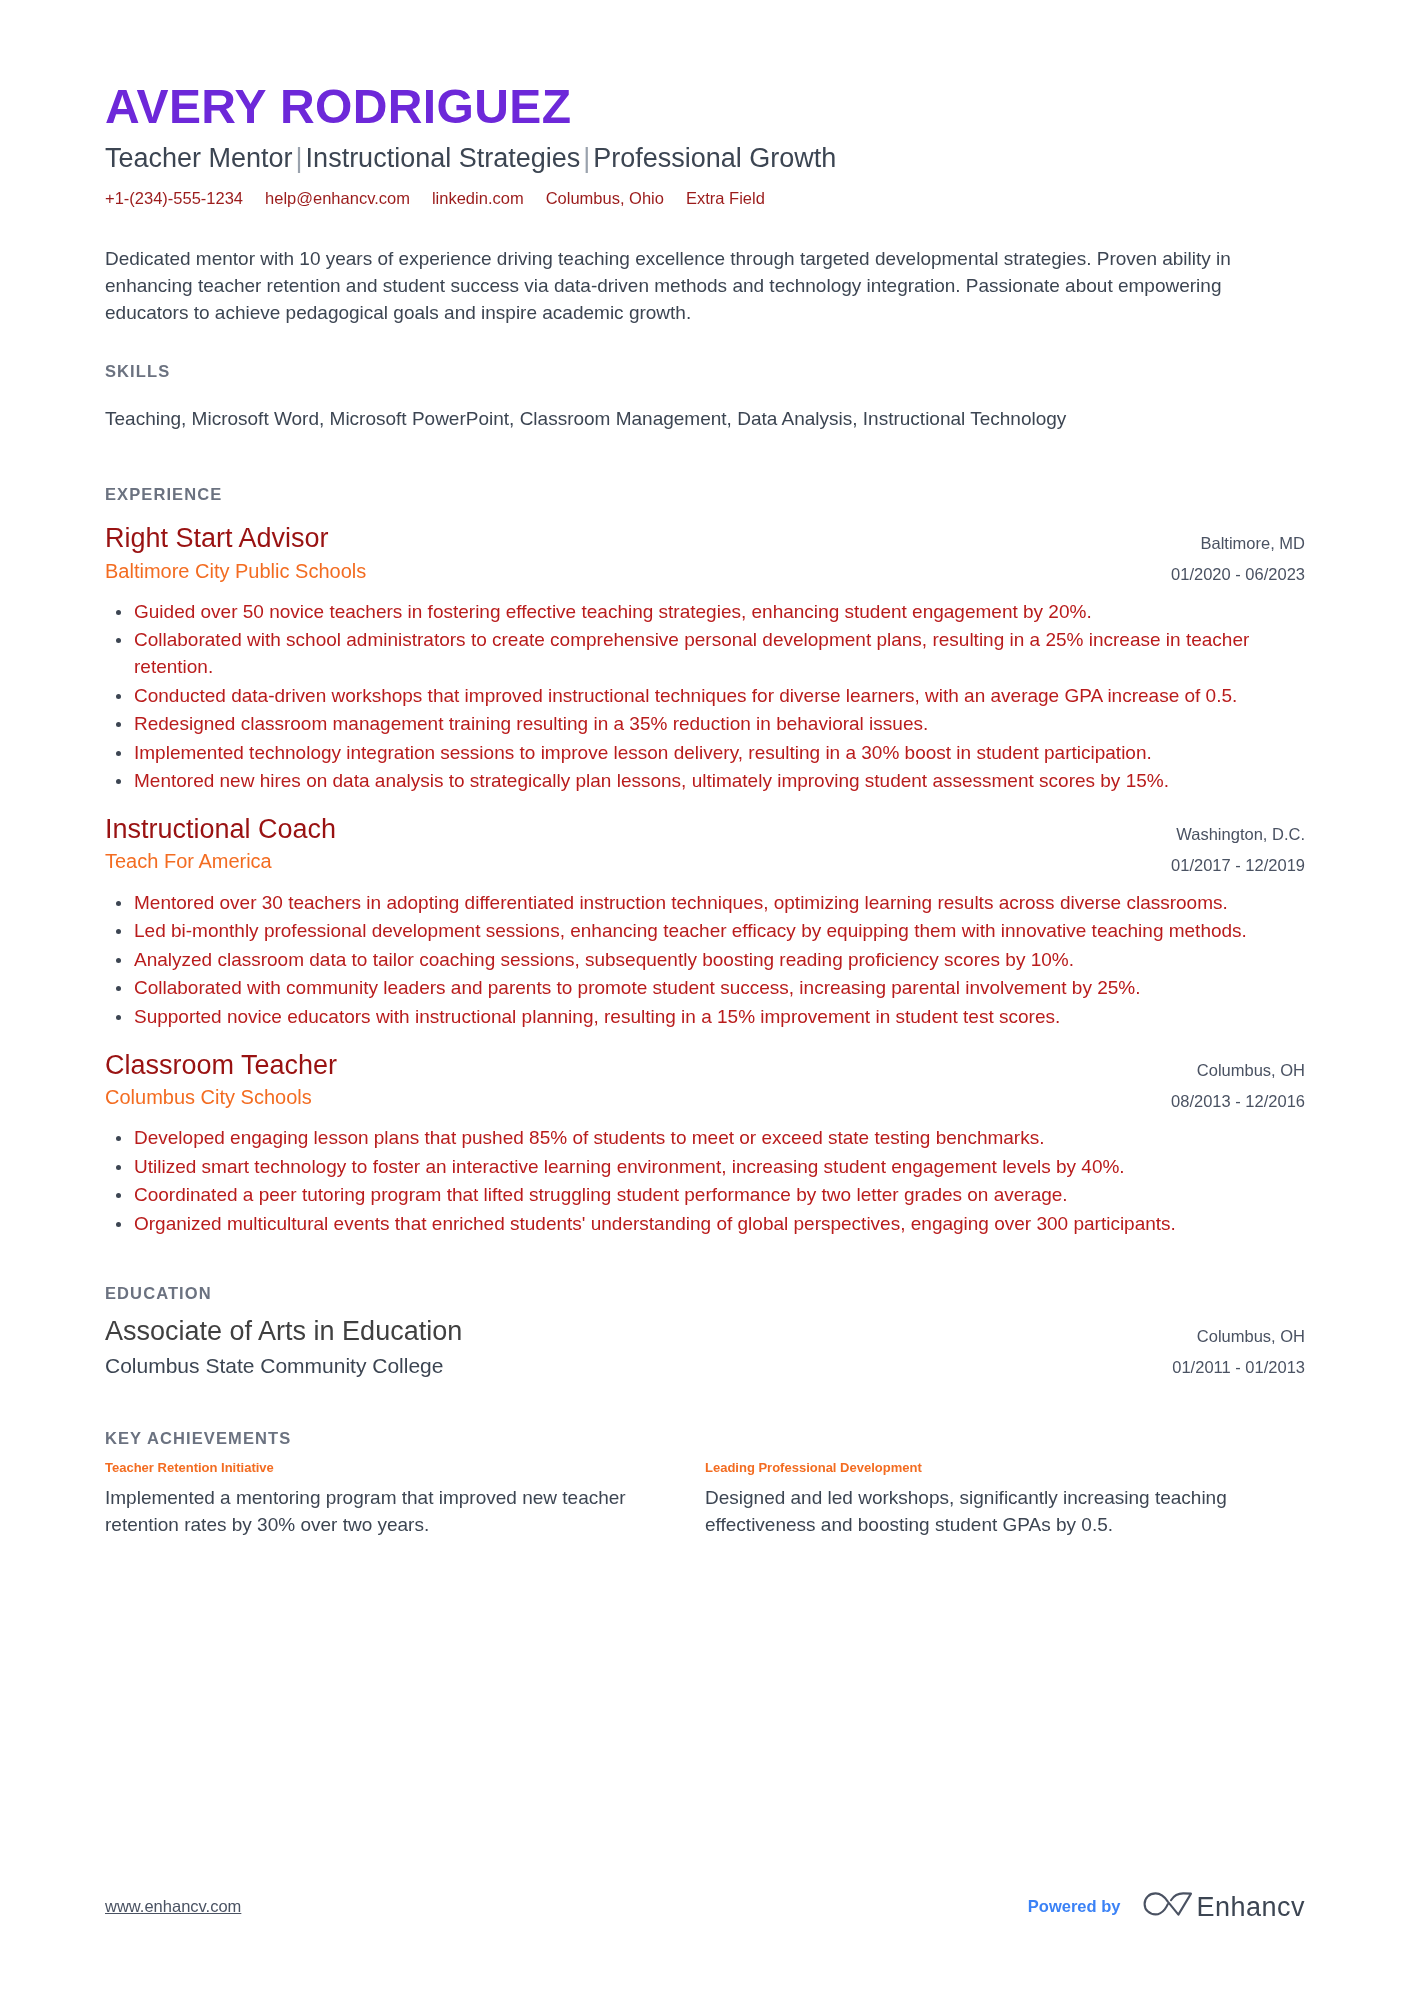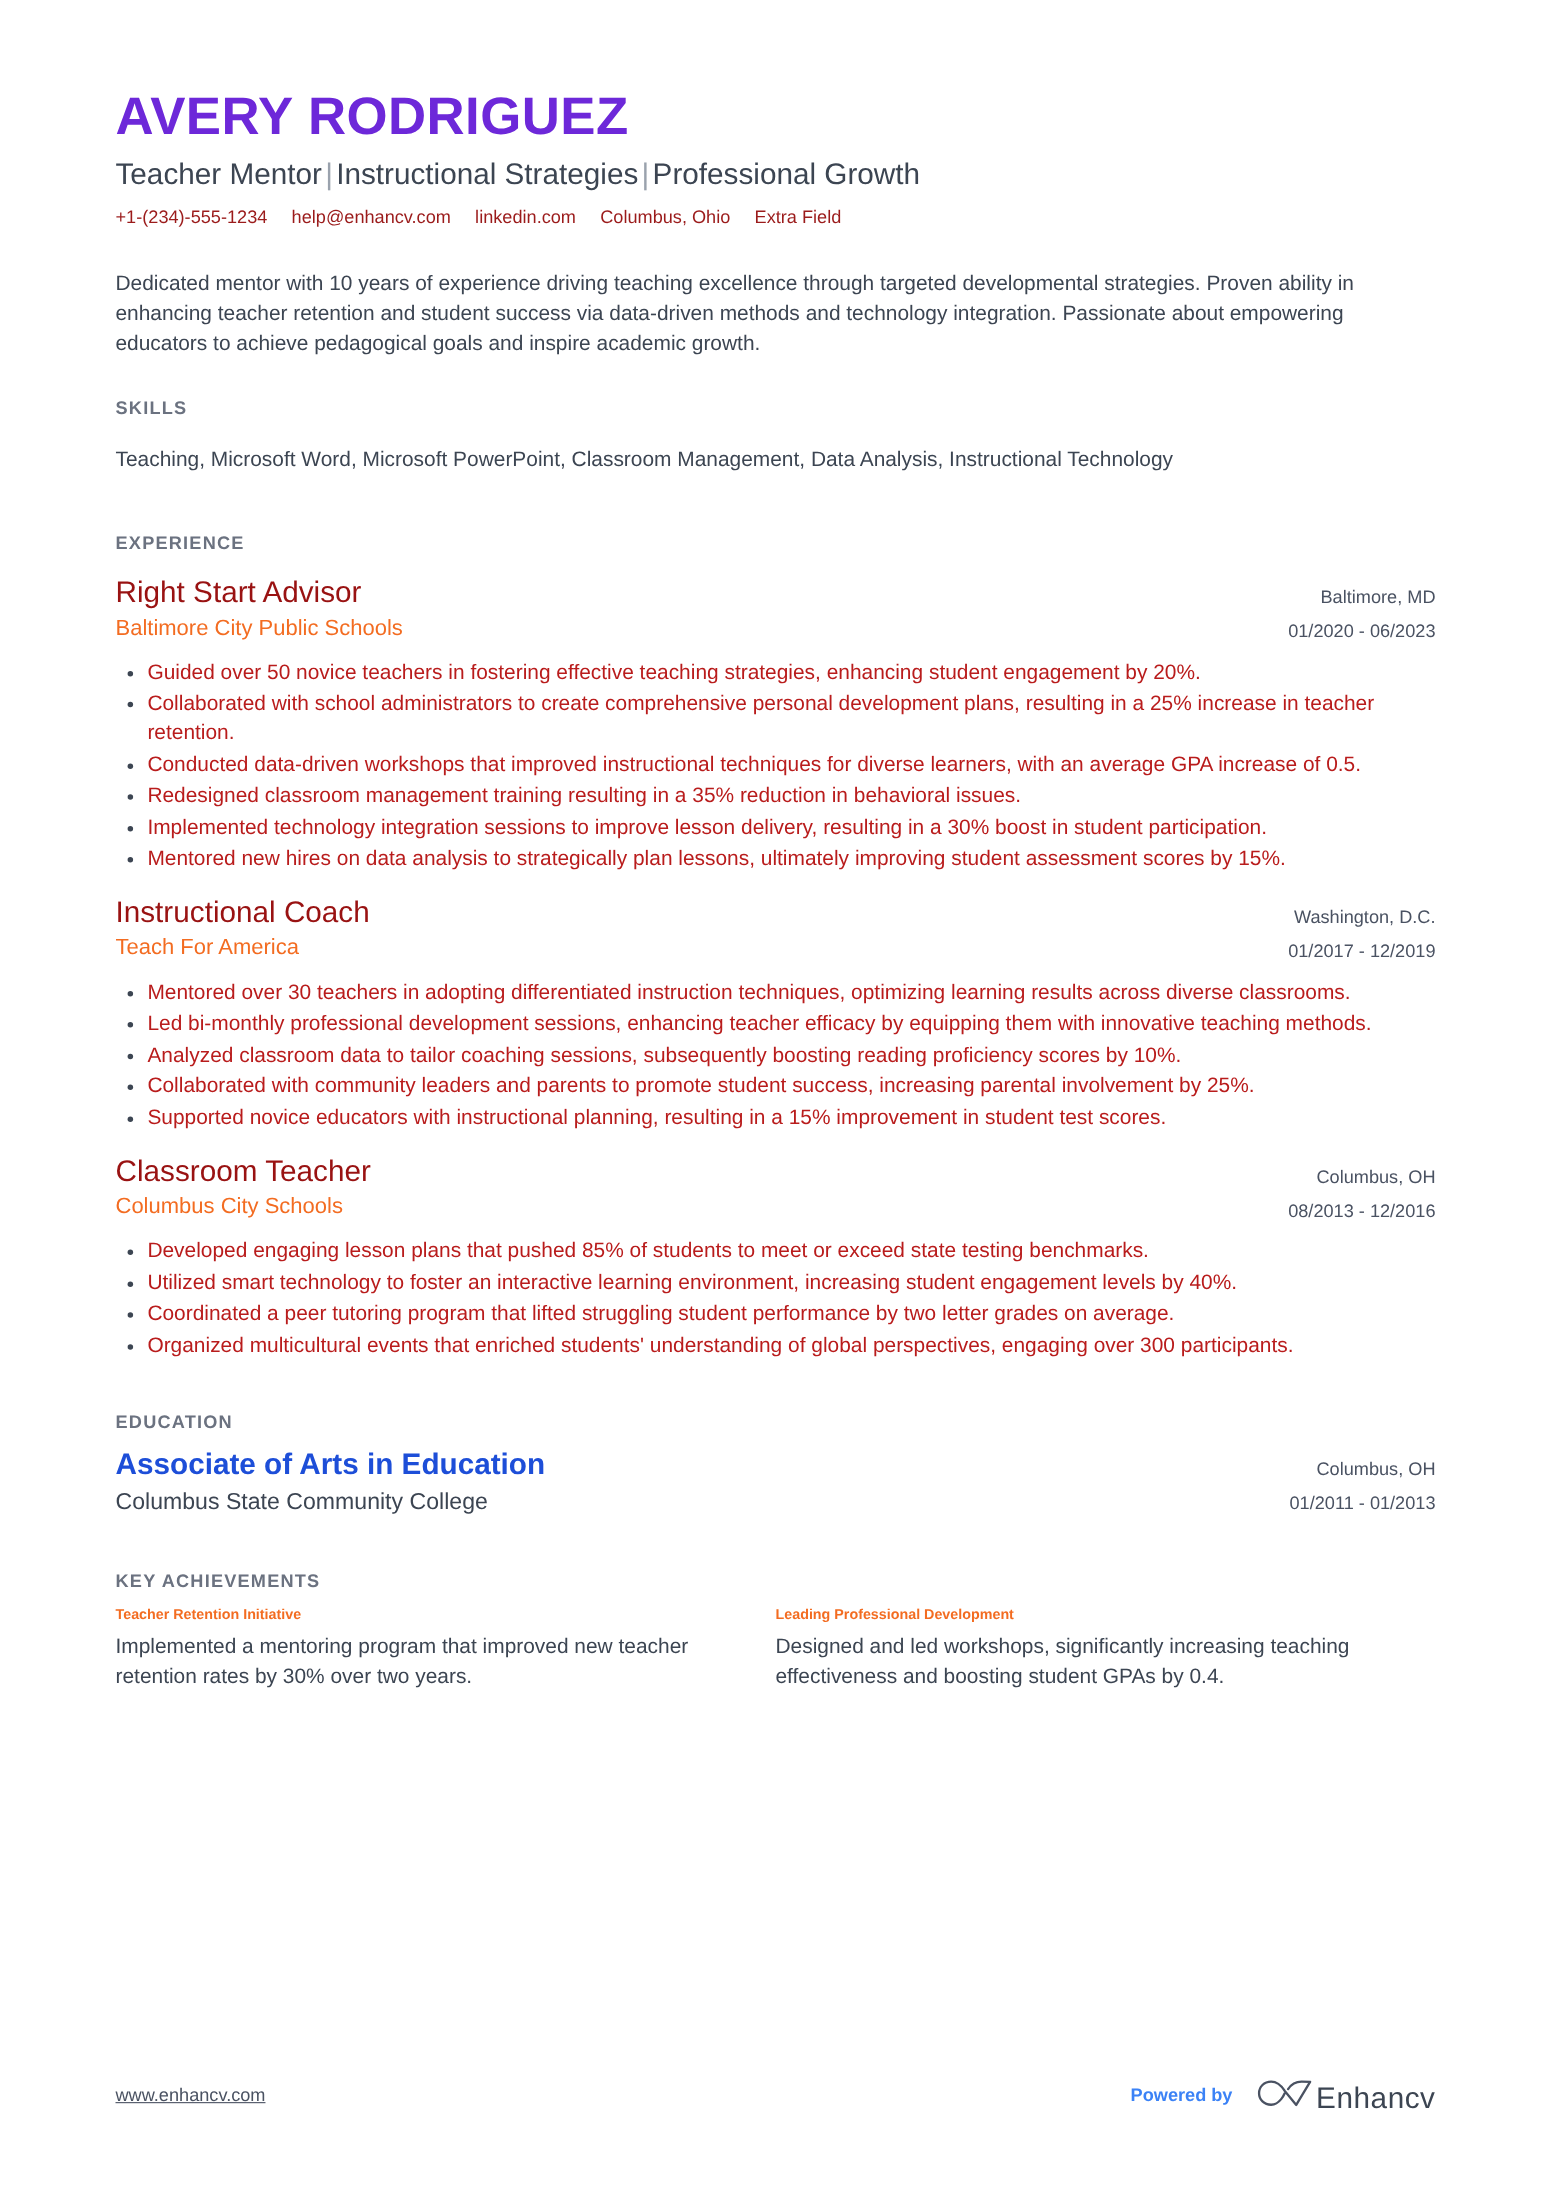--- a/index.html
+++ b/index.html
@@ -149,22 +149,22 @@
     height: 5px;
     border-radius: 50%;
     background: #3c4552;
   }
 
   
   .edu-section { margin-top: 46px; }
   .edu-item { margin-top: 6px; }
   .degree {
     font-size: 27px;
-    font-weight: 700;
-    color: #1d4ed8;
+    font-weight: 400;
+    color: #404040;
     line-height: 1.24;
     margin: 0;
   }
 
   
   .ach-section { margin-top: 46px; }
   .ach-grid {
     display: flex;
     gap: 0;
     margin-top: 12px;
@@ -332,21 +332,21 @@
 
   <div class="ach-section">
     <div class="section-title">KEY ACHIEVEMENTS</div>
     <div class="ach-grid">
       <div class="ach-col">
         <div class="ach-title">Teacher Retention Initiative</div>
         <p class="ach-desc">Implemented a mentoring program that improved new teacher retention rates by 30% over two years.</p>
       </div>
       <div class="ach-col">
         <div class="ach-title">Leading Professional Development</div>
-        <p class="ach-desc">Designed and led workshops, significantly increasing teaching effectiveness and boosting student GPAs by 0.4.</p>
+        <p class="ach-desc">Designed and led workshops, significantly increasing teaching effectiveness and boosting student GPAs by 0.5.</p>
       </div>
     </div>
   </div>
 
   <div class="footer">
     <div class="footer-url">www.enhancv.com</div>
     <div class="footer-brand">
       <span class="powered-by">Powered by</span>
       <span class="brand-lockup">
         <span>

